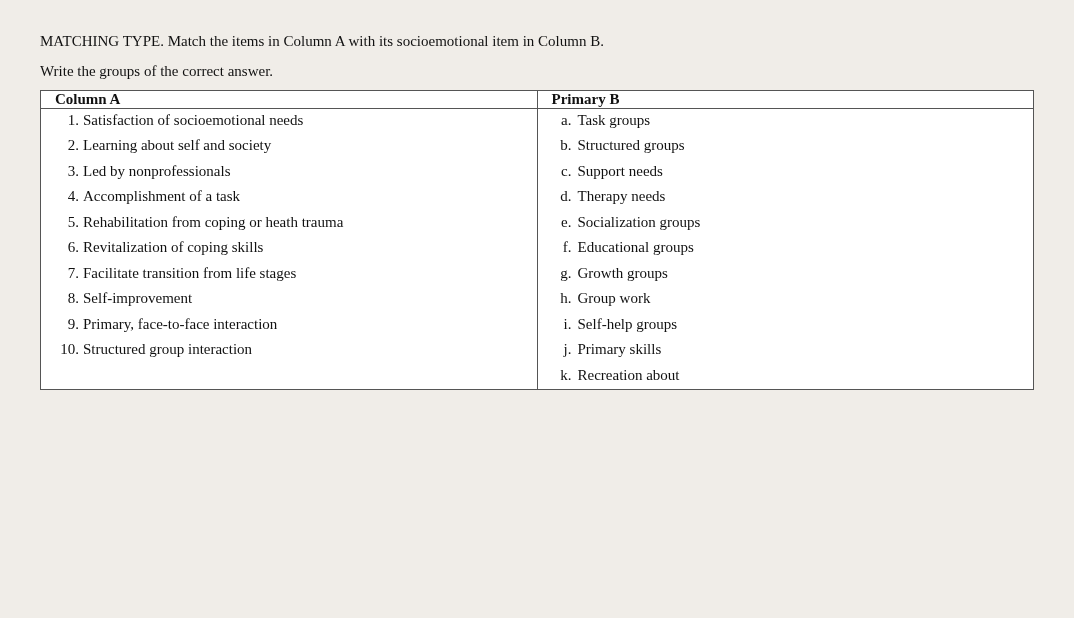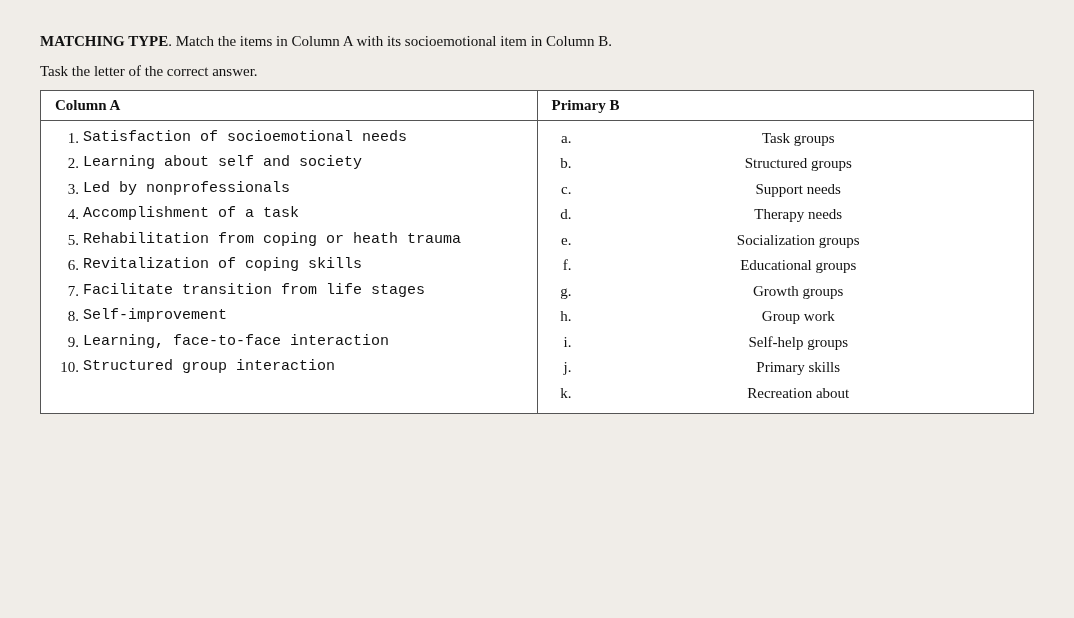--- a/index.html
+++ b/index.html
@@ -17,39 +17,39 @@
       width: 1074px;
       min-height: 618px;
     }
 
     .instructions {
       margin-bottom: 10px;
       line-height: 1.5;
     }
 
     .instructions .bold {
-      font-weight: bold;
+      font-weight: normal;
     }
 
     .write-instruction {
       margin-bottom: 10px;
       font-size: 15px;
     }
 
     .matching-table {
       border-collapse: collapse;
       width: 100%;
       background: #fff;
       border: 1.5px solid #555;
     }
 
     .matching-table th,
     .matching-table td {
       border: 1.5px solid #555;
-      padding: 6px 14px;
+      padding: 0 14px;
       vertical-align: top;
     }
 
     .matching-table th {
       font-weight: bold;
       font-size: 15px;
       background: #fff;
       text-align: left;
     }
 
@@ -74,48 +74,46 @@
 
     .item-number {
       min-width: 24px;
       text-align: right;
       margin-right: 4px;
       flex-shrink: 0;
     }
 
     .item-text {
       flex: 1;
-      font-family: Liberation Mono, monospace;
     }
 
     .col-b-item {
       display: flex;
       margin-bottom: 3px;
       line-height: 1.5;
     }
 
     .col-b-letter {
       min-width: 20px;
       text-align: right;
       margin-right: 6px;
       flex-shrink: 0;
     }
 
     .col-b-text {
       flex: 1;
-      text-align: center;
     }
   </style>
 </head>
 <body>
 
 <div class="instructions">
   <span class="bold">MATCHING TYPE</span><span>. Match the items in Column A with its socioemotional item in Column B.</span>
 </div>
-<div class="write-instruction">Task the letter of the correct answer.</div>
+<div class="write-instruction">Write the groups of the correct answer.</div>
 
 <table class="matching-table">
   <thead>
     <tr>
       <th class="col-a">Column A</th>
       <th class="col-b">Primary B</th>
     </tr>
   </thead>
   <tbody>
     <tr>
@@ -148,21 +146,21 @@
             <div class="item-row">
       <span class="item-number">7.</span>
       <span class="item-text">Facilitate transition from life stages</span>
     </div>
             <div class="item-row">
       <span class="item-number">8.</span>
       <span class="item-text">Self-improvement</span>
     </div>
             <div class="item-row">
       <span class="item-number">9.</span>
-      <span class="item-text">Learning, face-to-face interaction</span>
+      <span class="item-text">Primary, face-to-face interaction</span>
     </div>
             <div class="item-row">
       <span class="item-number">10.</span>
       <span class="item-text">Structured group interaction</span>
     </div>
           </div>
       </td>
       <td class="col-b-body">
         <div id="col-b-items">
             <div class="col-b-item">

